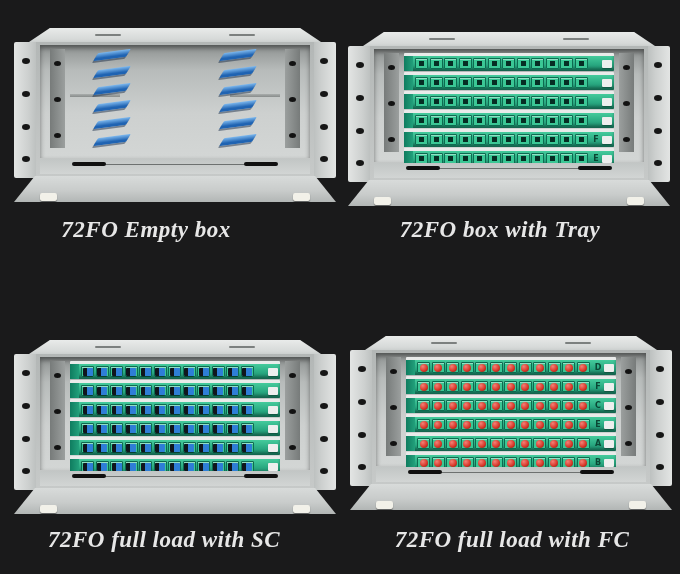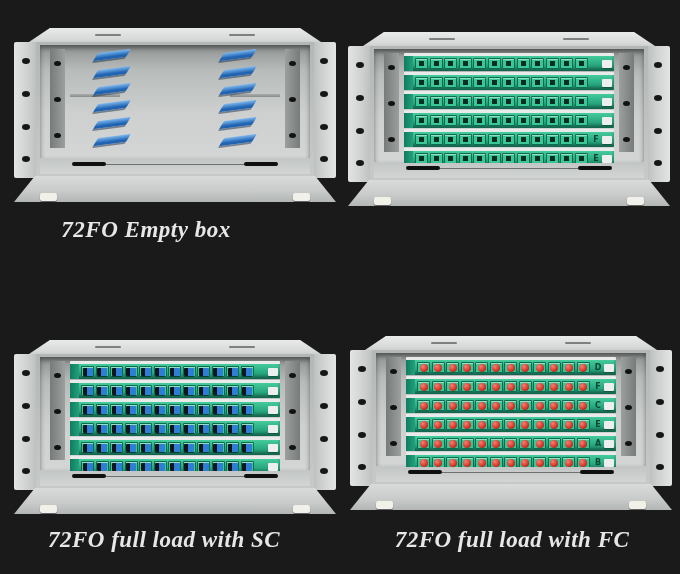--- a/index.html
+++ b/index.html
@@ -1103,16 +1103,17 @@
       </div>
     </div>
     <div class="drawer">
       <span class="foot foot-l"></span>
       <span class="foot foot-r"></span>
     </div>
   </div>
 </div>
 
   <div class="caption cap-0">72FO Empty box</div>
+  <div class="caption cap-1">72FO box with Tray</div>
   <div class="caption cap-2">72FO full load with SC</div>
   <div class="caption cap-3">72FO full load with FC</div>
 
 </div>
 
 </body></html>

